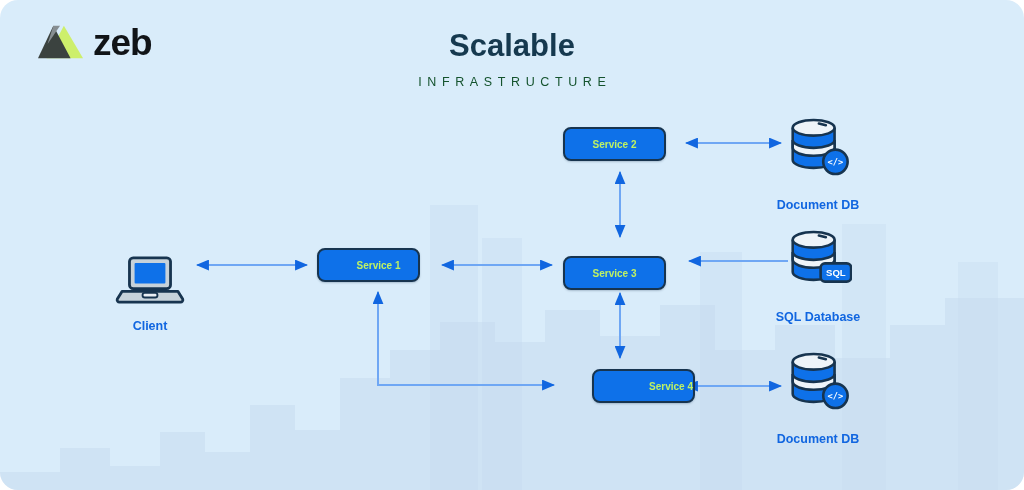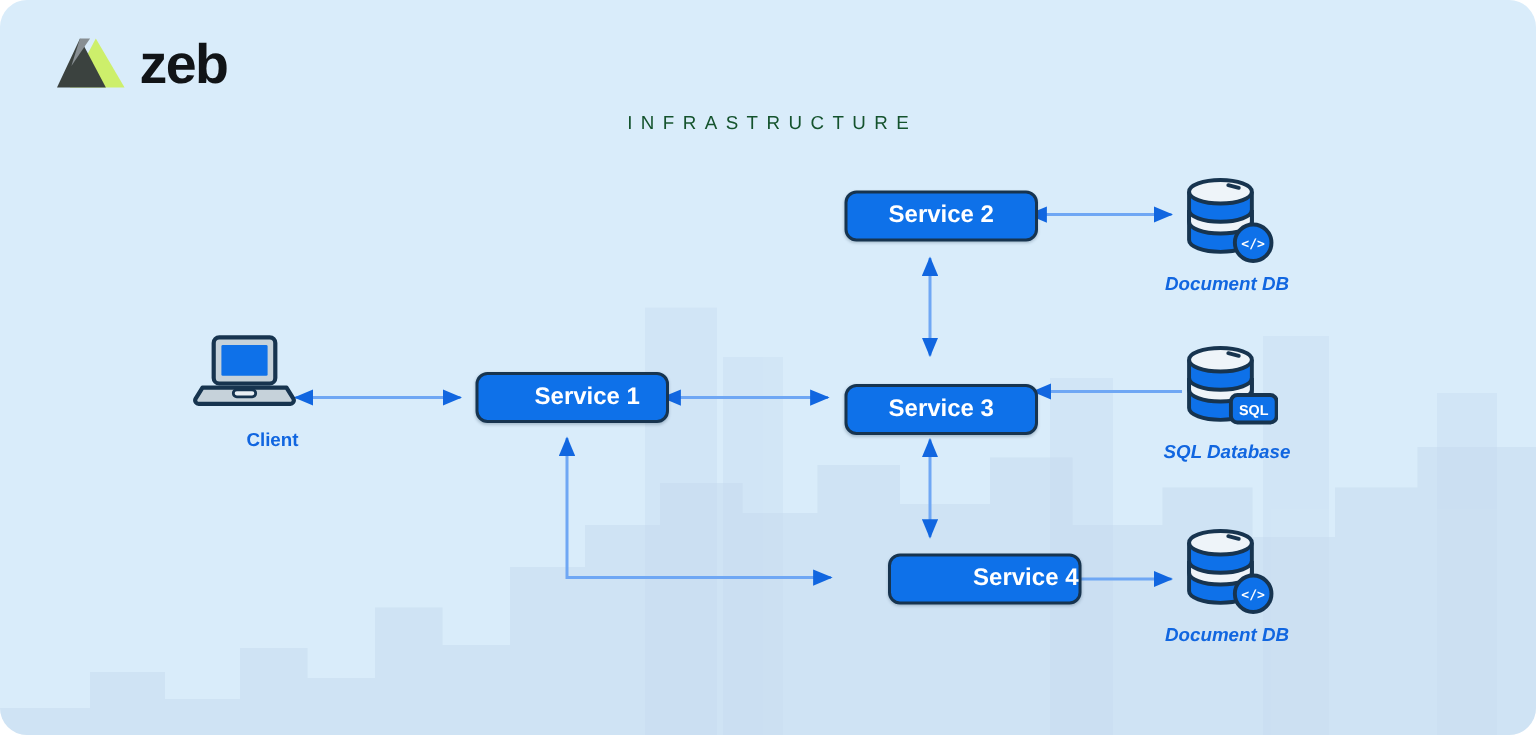--- a/index.html
+++ b/index.html
@@ -11,38 +11,38 @@
   .skyline{position:absolute;inset:0;pointer-events:none;}
   
   .logo{position:absolute;left:38px;top:22px;display:flex;align-items:center;gap:9px;}
   .logo-text{font-size:37px;font-weight:700;color:#111417;letter-spacing:-1px;line-height:1;text-align:right;}
   
   .hdr-title{position:absolute;left:0;right:0;top:28px;text-align:center;
     font-size:31px;font-weight:700;color:#16394f;}
   .hdr-sub{position:absolute;left:0;right:0;top:75px;text-align:center;
     font-size:12.5px;font-weight:500;color:#14532d;letter-spacing:0.45em;text-indent:0.45em;}
   
-  .service{position:absolute;width:129px;height:34px;background:#0e71e9;
+  .service{position:absolute;width:103px;height:34px;background:#0e71e9;
     border:2.5px solid #17344f;border-radius:8px;box-sizing:border-box;
     display:flex;align-items:center;justify-content:center;
-    color:#ffffff;font-size:16px;font-weight:700;box-shadow:0 1px 2px rgba(23,52,79,.25);}
+    color:#bef264;font-size:10px;font-weight:700;box-shadow:0 1px 2px rgba(23,52,79,.25);}
   .svc1{left:317px;top:248px;padding-left:20px;}
   .svc2{left:563px;top:127px;}
   .svc3{left:563px;top:256px;}
   .svc4{left:592px;top:369px;justify-content:flex-end;}
   
   .icon-node{position:absolute;display:flex;flex-direction:column;align-items:center;}
   .node-label{font-size:12.5px;font-weight:700;color:#1166e0;white-space:nowrap;}
-  .client-node{left:101px;top:223px;width:98px;align-items:flex-end;}
+  .client-node{left:101px;top:256px;width:98px;}
   .client-node .node-label{margin-top:7px;}
   .db-node{width:130px;}
   .db-top{left:753px;top:116px;}
   .db-mid{left:753px;top:228px;}
   .db-bot{left:753px;top:350px;}
-  .db-node .node-label{margin-top:4px;font-style:italic;}
+  .db-node .node-label{margin-top:20px;}
   
   .arrows{position:absolute;inset:0;pointer-events:none;}
 </style>
 </head>
 <body>
 
 <div class="canvas">
 
   <svg class="skyline" width="1024" height="490" viewBox="0 0 1024 490" aria-hidden="true">
     <g fill="#c3d9ee" opacity="0.32">
@@ -57,20 +57,21 @@
 
   <div class="logo">
     <svg width="46" height="40" viewBox="0 0 48 40" aria-hidden="true">
       <polygon points="27,3 47,37 9,37" fill="#cdef6b"></polygon>
       <polygon points="16,3 34,37 0,37" fill="#3b423f"></polygon>
       <polygon points="16,3 23,3 10,22" fill="#878e92"></polygon>
     </svg>
     <span class="logo-text">zeb</span>
   </div>
 
+  <div class="hdr-title">Scalable</div>
   <div class="hdr-sub">INFRASTRUCTURE</div>
 
   <svg class="arrows" width="1024" height="490" viewBox="0 0 1024 490" aria-hidden="true">
     <defs>
       <marker id="ah" viewBox="0 0 12 10" refX="11" refY="5" markerWidth="13" markerHeight="11" markerUnits="userSpaceOnUse" orient="auto-start-reverse">
         <path d="M0,0 L12,5 L0,10 Z" fill="#1166e0"></path>
       </marker>
     </defs>
     <g stroke="#6fa7f4" stroke-width="2" fill="none">
       <line x1="197" y1="265" x2="307" y2="265" marker-start="url(#ah)" marker-end="url(#ah)"></line>

